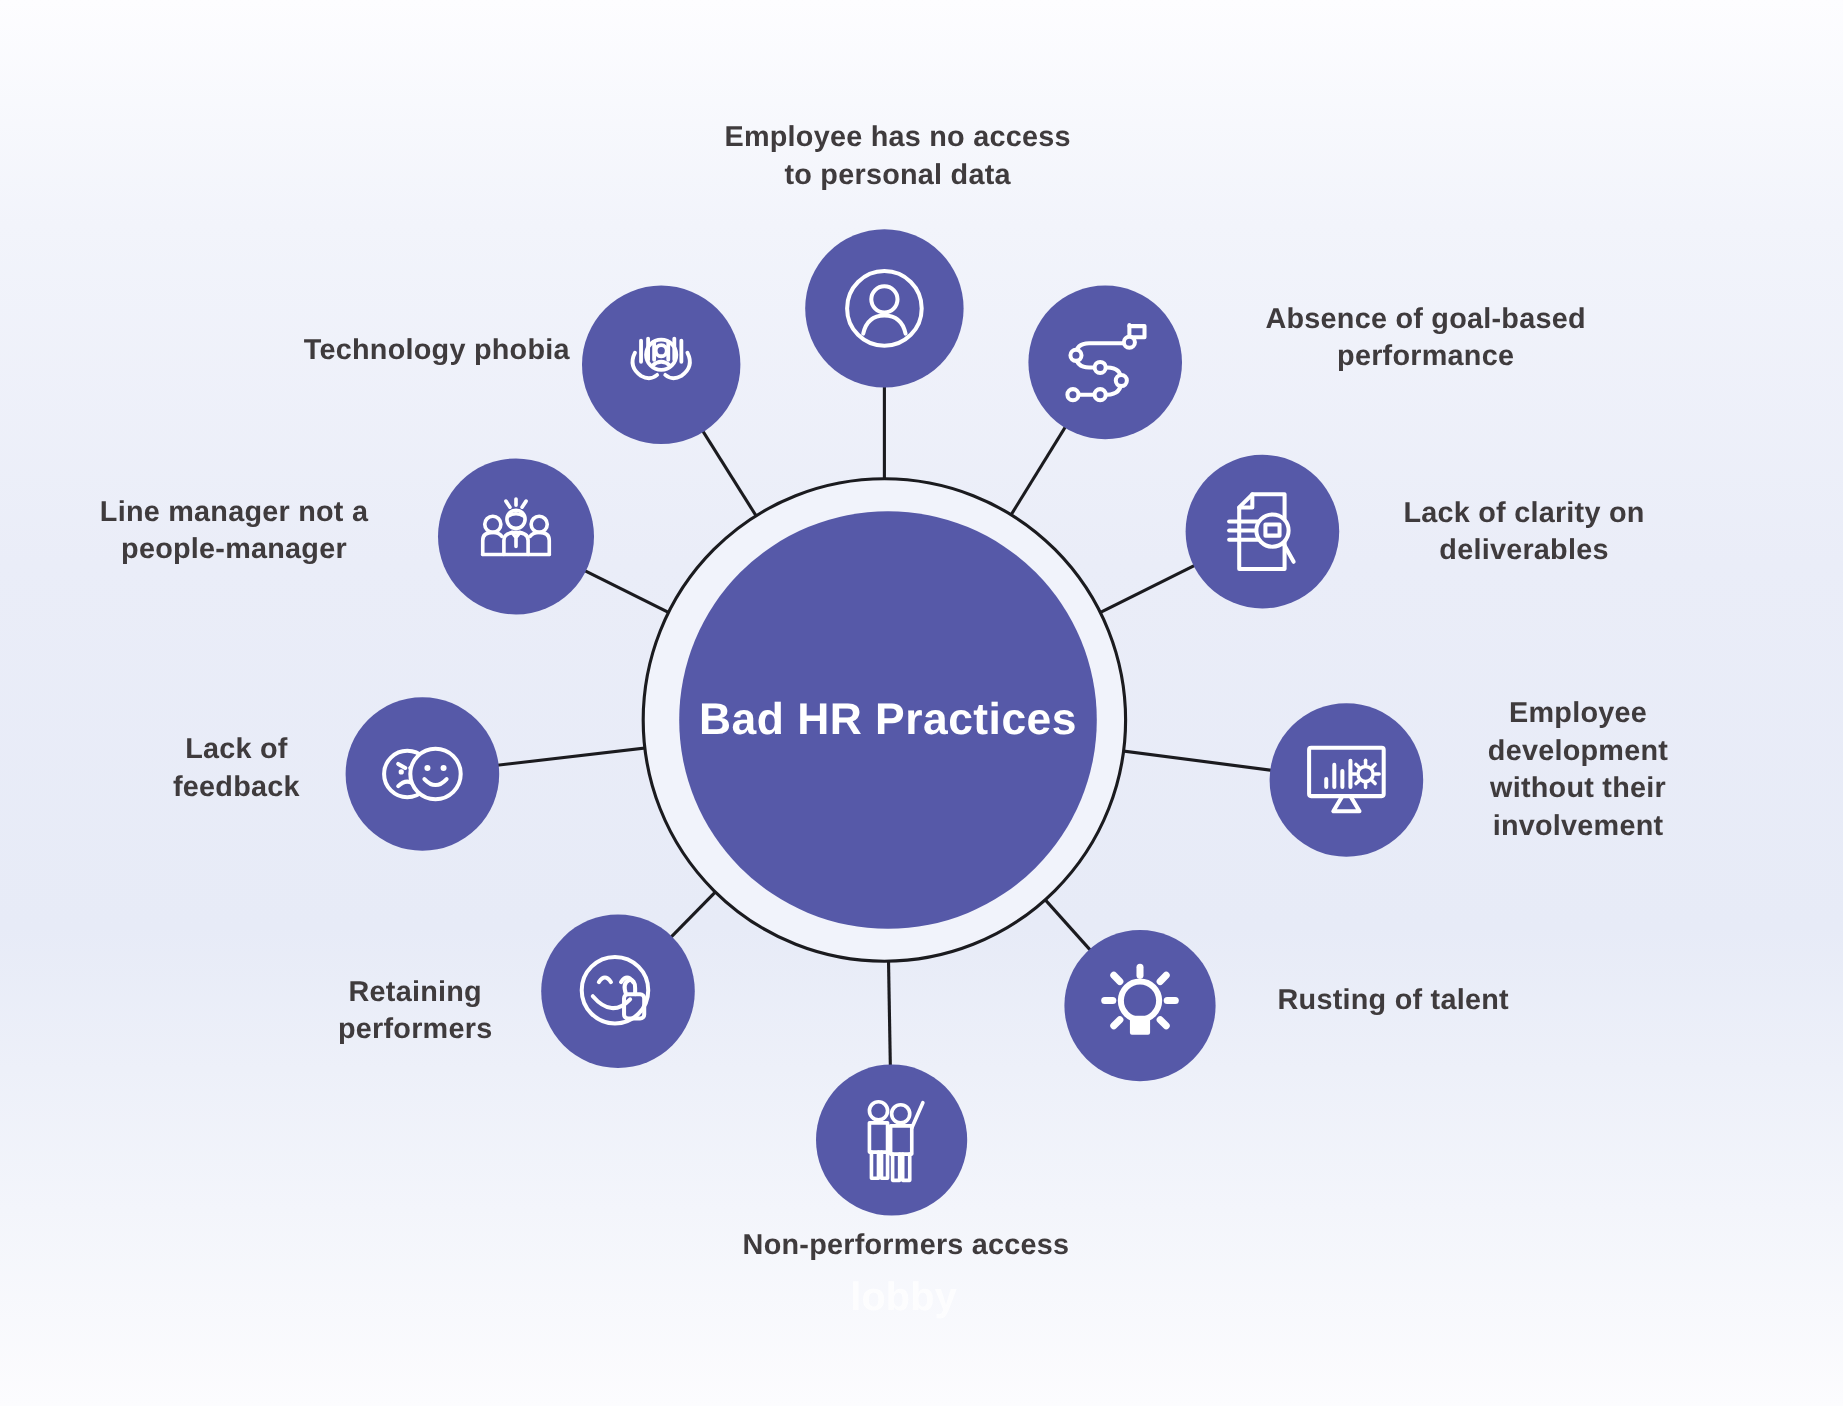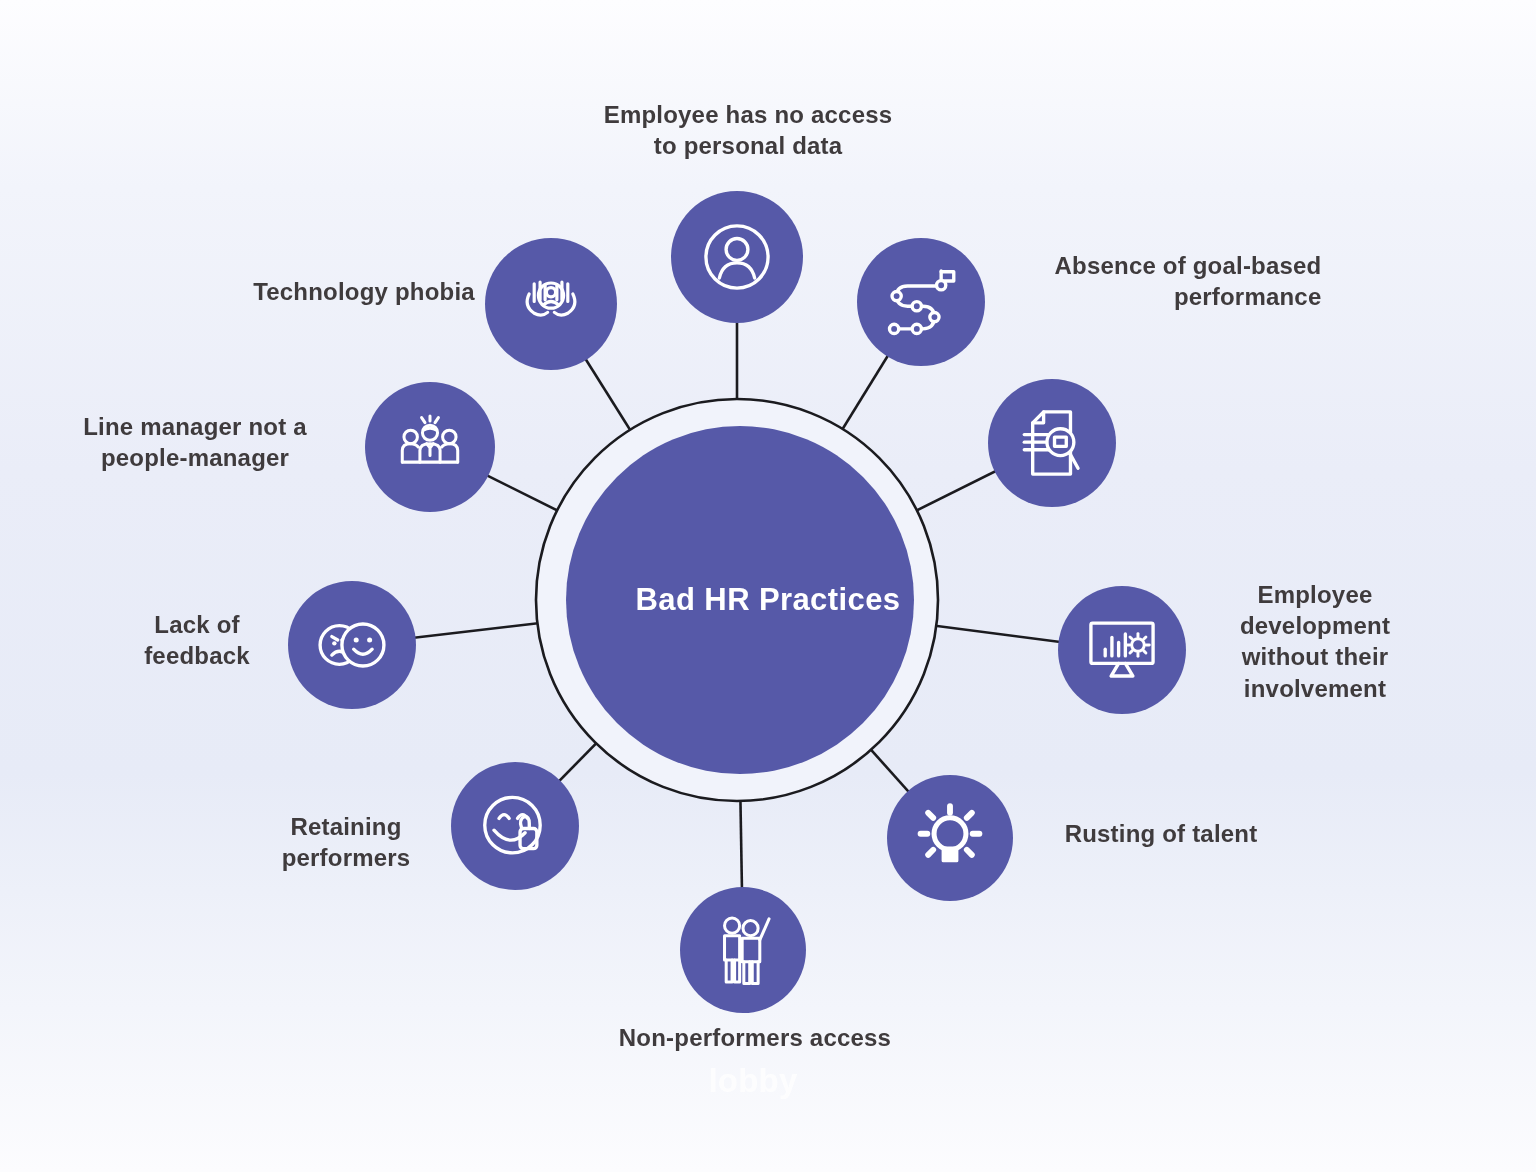--- a/index.html
+++ b/index.html
@@ -22,25 +22,25 @@
     white-space:pre-line;
     letter-spacing:.2px;
   }
   .label.ghost{
     color:#ffffff;
     opacity:.8;
     font-size:33px;
   }
   .center-label{
     position:absolute;
-    left:768px;top:600px;
+    left:740px;top:600px;
     transform:translate(-50%,-50%);
     color:#ffffff;
     font-weight:700;
-    font-size:31px;
+    font-size:37px;
     letter-spacing:.4px;
     white-space:nowrap;
   }
 </style>
 </head>
 <body>
 
 <div class="stage">
 
   <svg class="diagram" width="1536" height="1172" viewBox="0 0 1536 1172">
@@ -197,22 +197,24 @@
         <path d="M70,26 V47 M63,24 V45 M57,27 V45"></path>
         <path d="M76,38 Q83,52 70,61 Q61,66 54,60"></path>
       </g>
     </g>
   </svg>
 
   <div class="center-label">Bad HR Practices</div>
 
   <div class="label" style="left:748px;top:99px;">Employee has no access
 to personal data</div>
-  <div class="label" style="left:1188px;top:250px;text-align:right;">Absence of goal-based
+  <div class="label" style="left:1188px;top:250px;">Absence of goal-based
 performance</div>
+  <div class="label" style="left:1270px;top:412px;">Lack of clarity on
+deliverables</div>
   <div class="label" style="left:1315px;top:579px;">Employee
 development
 without their
 involvement</div>
   <div class="label" style="left:1161px;top:818px;">Rusting of talent</div>
   <div class="label" style="left:755px;top:1022px;">Non-performers access</div>
   <div class="label ghost" style="left:753px;top:1060px;">lobby</div>
   <div class="label" style="left:346px;top:811px;">Retaining
 performers</div>
   <div class="label" style="left:197px;top:609px;">Lack of

